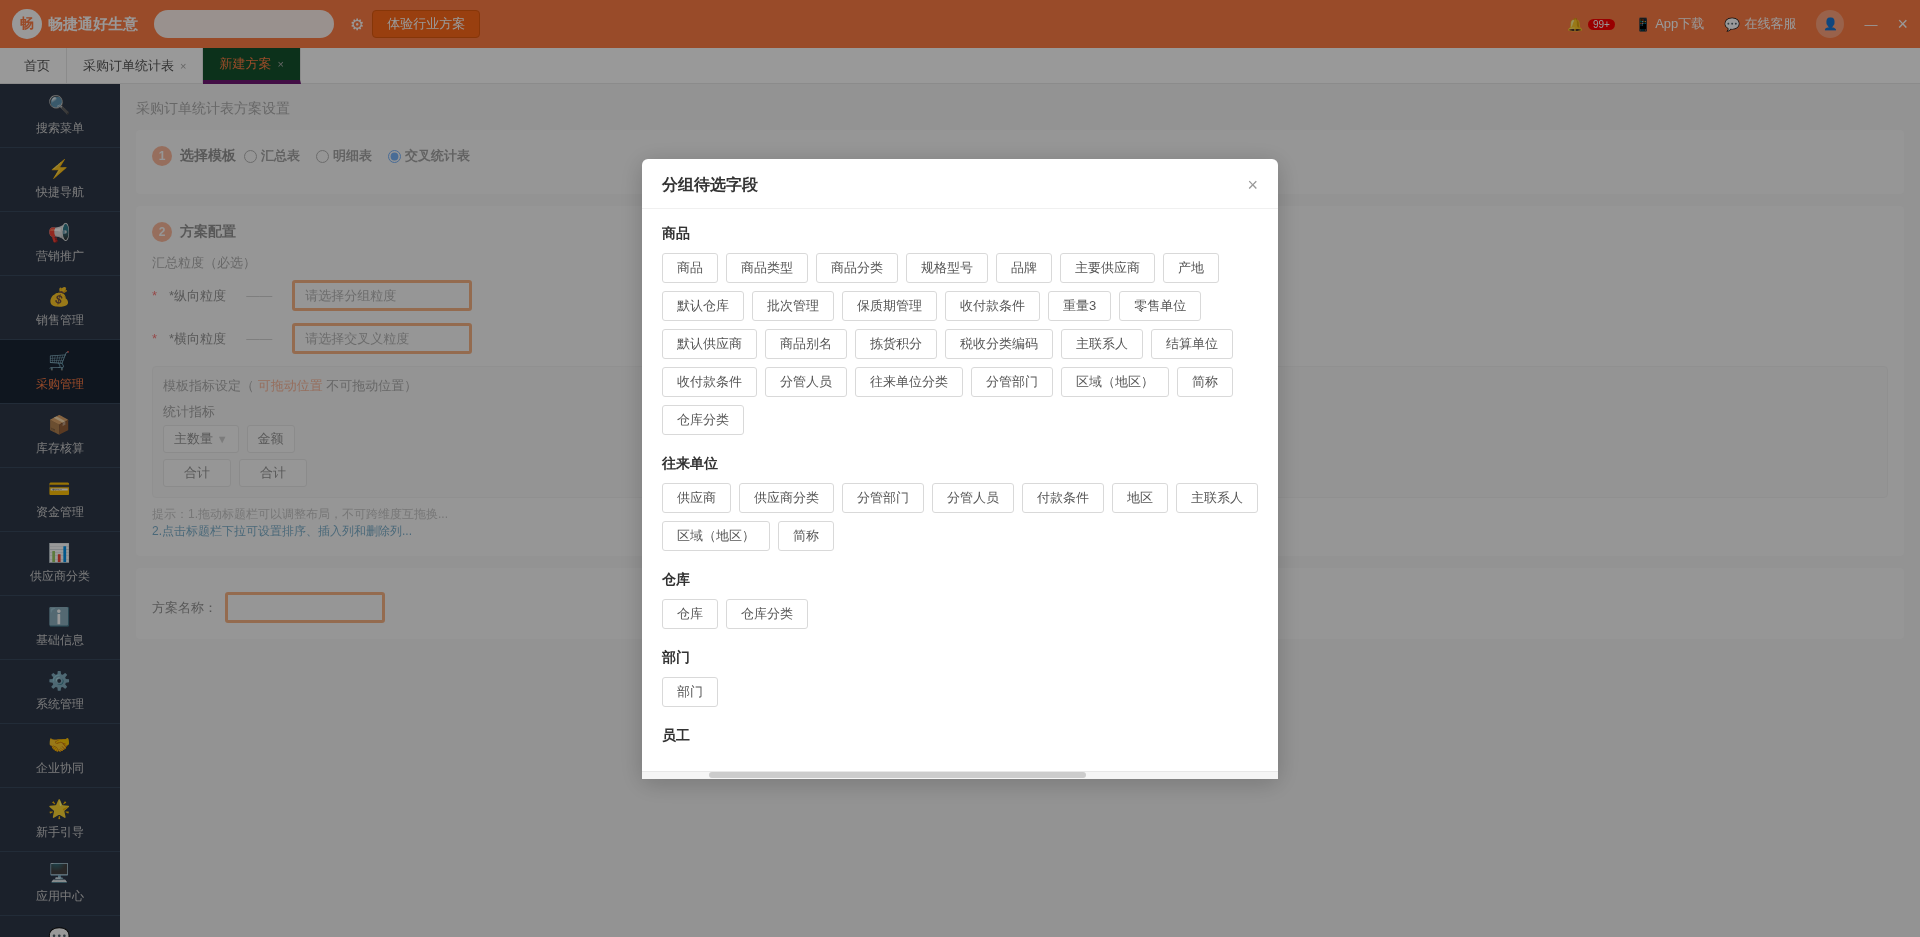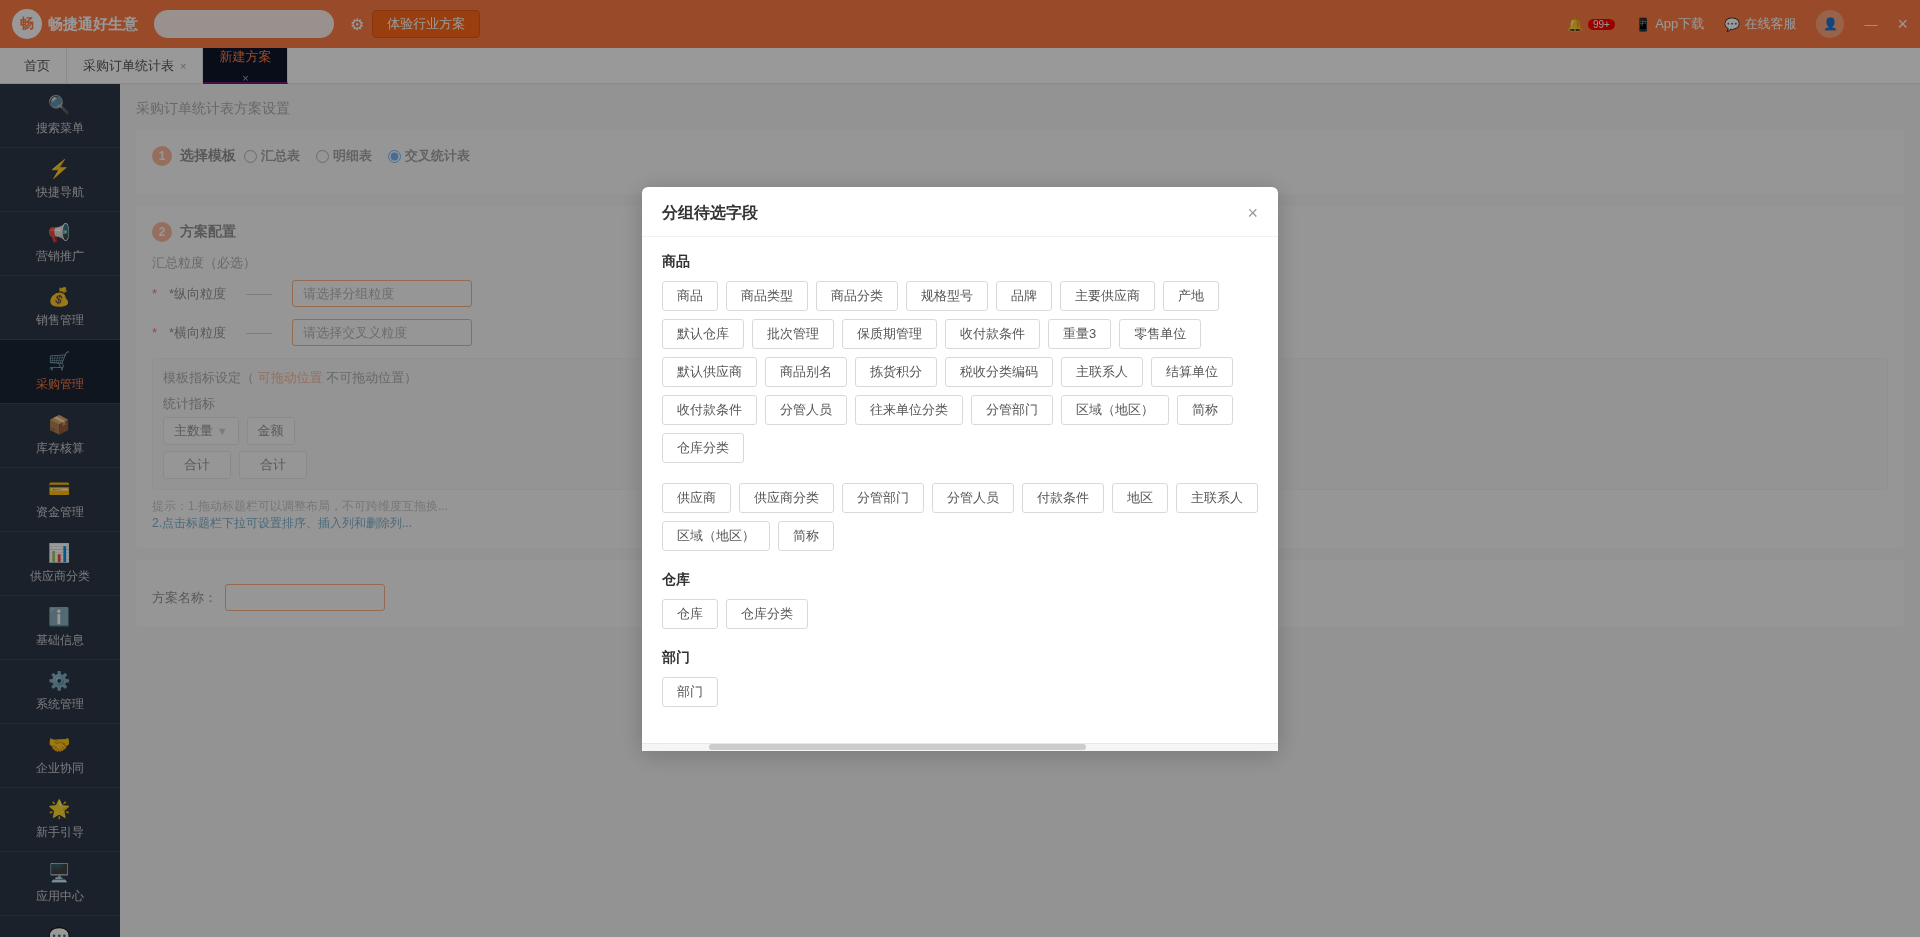--- a/index.html
+++ b/index.html
@@ -15,21 +15,21 @@
     .top-btn.accent { background: #ff6a1a; border-color: #e05a10; }
     .gear-icon { color: white; font-size: 16px; cursor: pointer; margin-left: 8px; }
     .top-right { margin-left: auto; display: flex; align-items: center; gap: 20px; color: white; font-size: 13px; }
     .top-right-item { display: flex; align-items: center; gap: 4px; cursor: pointer; }
     .badge { background: #f00; color: white; border-radius: 10px; padding: 0 5px; font-size: 10px; }
     .avatar { width: 28px; height: 28px; background: rgba(255,255,255,0.3); border-radius: 50%; display: flex; align-items: center; justify-content: center; color: white; font-size: 12px; }
 
     
     .tab-bar { height: 36px; background: #fff; border-bottom: 1px solid #e8e8e8; display: flex; align-items: center; padding: 0 0 0 8px; position: relative; z-index: 9; }
     .tab { height: 36px; padding: 0 16px; display: flex; align-items: center; gap: 6px; border-right: 1px solid #e8e8e8; cursor: pointer; font-size: 13px; color: #555; }
-    .tab.active { color: #ff7d45; border-bottom: 2px solid #701a75; background: #0f172a; flex-direction: column; }
+    .tab.active { color: #ff7d45; border-bottom: 4px solid #701a75; background: #14532d; }
     .tab-close { color: #aaa; font-size: 11px; cursor: pointer; }
 
     
     .main-layout { display: flex; height: calc(937px - 48px - 36px); }
 
     
     .sidebar { width: 120px; background: #2d3748; color: #ccc; display: flex; flex-direction: column; overflow-y: auto; flex-shrink: 0; }
     .sidebar-item { padding: 10px 8px; display: flex; flex-direction: column; align-items: center; gap: 4px; cursor: pointer; font-size: 12px; text-align: center; border-bottom: 1px solid #3a4a5e; }
     .sidebar-item.active { background: #1a2535; color: #ff7d45; }
     .sidebar-icon { font-size: 18px; }
@@ -70,21 +70,21 @@
     .dialog-hscroll { height: 8px; background: #f5f5f5; border-top: 1px solid #e8e8e8; display: flex; align-items: center; padding: 0 4px; flex-shrink: 0; }
     .hscroll-bar { height: 6px; background: #ccc; border-radius: 3px; width: 60%; margin-left: 10%; }
 
     
     .btn-cancel { background: white; border: 1px solid #d9d9d9; color: #555; padding: 7px 20px; border-radius: 4px; cursor: pointer; font-size: 13px; }
     .btn-save { background: #ff7d45; border: 1px solid #ff7d45; color: white; padding: 7px 20px; border-radius: 4px; cursor: pointer; font-size: 13px; }
 
     
     .bg-content { opacity: 0.5; }
     .form-row { display: flex; align-items: center; gap: 12px; margin-bottom: 12px; }
-    .form-input { border: 1px solid #f97316; border-radius: 3px; padding: 5px 10px; font-size: 13px; width: 200px; }
+    .form-input { border: 3px solid #f97316; border-radius: 3px; padding: 5px 10px; font-size: 13px; width: 200px; }
     .required { color: #f00; }
   </style>
 </head>
 <body>
 
 <div class="top-bar">
   <div class="logo-area">
     <div class="logo-icon">
       <span>畅</span>
     </div>
@@ -292,20 +292,21 @@
           <div class="field-tag">分管人员</div>
           <div class="field-tag">往来单位分类</div>
           <div class="field-tag">分管部门</div>
           <div class="field-tag">区域（地区）</div>
           <div class="field-tag">简称</div>
           <div class="field-tag">仓库分类</div>
         </div>
       </div>
 
       <div class="field-section">
+        <div class="field-section-title">往来单位</div>
         <div class="field-tags">
           <div class="field-tag">供应商</div>
           <div class="field-tag">供应商分类</div>
           <div class="field-tag">分管部门</div>
           <div class="field-tag">分管人员</div>
           <div class="field-tag">付款条件</div>
           <div class="field-tag">地区</div>
           <div class="field-tag">主联系人</div>
           <div class="field-tag">区域（地区）</div>
           <div class="field-tag">简称</div>
@@ -320,20 +321,24 @@
         </div>
       </div>
 
       <div class="field-section">
         <div class="field-section-title">部门</div>
         <div class="field-tags">
           <div class="field-tag">部门</div>
         </div>
       </div>
 
+      <div class="field-section">
+        <div class="field-section-title">员工</div>
+
+      </div>
 
     </div>
 
     <div class="dialog-hscroll">
       <div class="hscroll-bar"></div>
     </div>
   </div>
 </div>
 
 </body></html>

